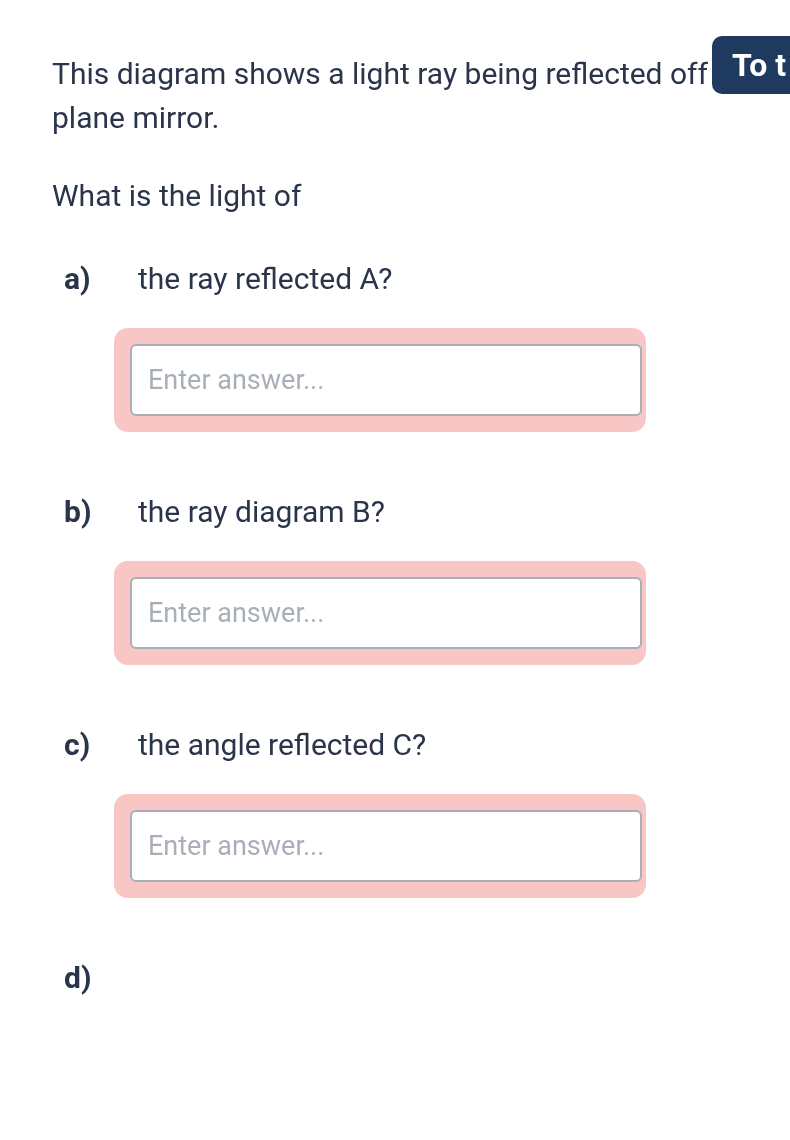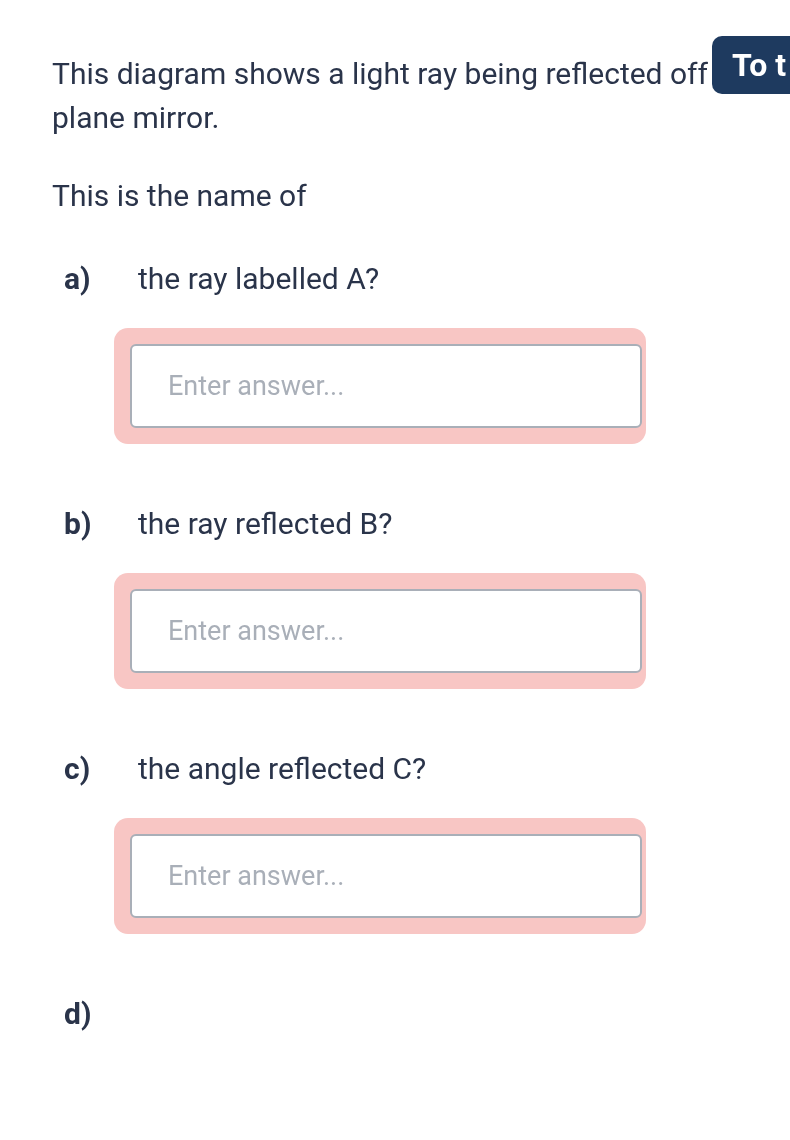--- a/index.html
+++ b/index.html
@@ -55,24 +55,24 @@
     }
     .input-wrapper {
       margin-left: 62px;
       background: #f8c6c4;
       border-radius: 14px;
       padding: 10px;
       width: 532px;
     }
     .answer-input {
       width: 100%;
-      height: 84px;
+      height: 72px;
       border: 2px solid #a9afb8;
       border-radius: 6px;
-      padding: 0 36px;
+      padding: 0 16px;
       font-size: 27px;
       color: #2a344a;
       background: #ffffff;
       outline: none;
       font-family: inherit;
     }
     .answer-input::placeholder {
       color: #a9afb8;
     }
     .top-badge {
@@ -86,36 +86,36 @@
       padding: 10px 10px 10px 20px;
       border-radius: 10px 0 0 10px;
       white-space: nowrap;
     }
   </style>
 </head>
 <body>
 
 <div class="content">
   <p class="intro-text">This diagram shows a light ray being reflected off a plane mirror.</p>
-  <p class="question-prompt">This is the name of</p>
+  <p class="question-prompt">What is the light of</p>
 
   <div class="question-item">
     <div class="question-row">
       <span class="question-letter">a)</span>
-      <span class="question-text">the ray labelled A?</span>
+      <span class="question-text">the ray reflected A?</span>
     </div>
     <div class="input-wrapper">
       <input type="text" class="answer-input" placeholder="Enter answer..." style="">
     </div>
   </div>
 
   <div class="question-item">
     <div class="question-row">
       <span class="question-letter">b)</span>
-      <span class="question-text">the ray reflected B?</span>
+      <span class="question-text">the ray diagram B?</span>
     </div>
     <div class="input-wrapper">
       <input type="text" class="answer-input" placeholder="Enter answer..." style="">
     </div>
   </div>
 
   <div class="question-item">
     <div class="question-row">
       <span class="question-letter">c)</span>
       <span class="question-text">the angle reflected C?</span>

